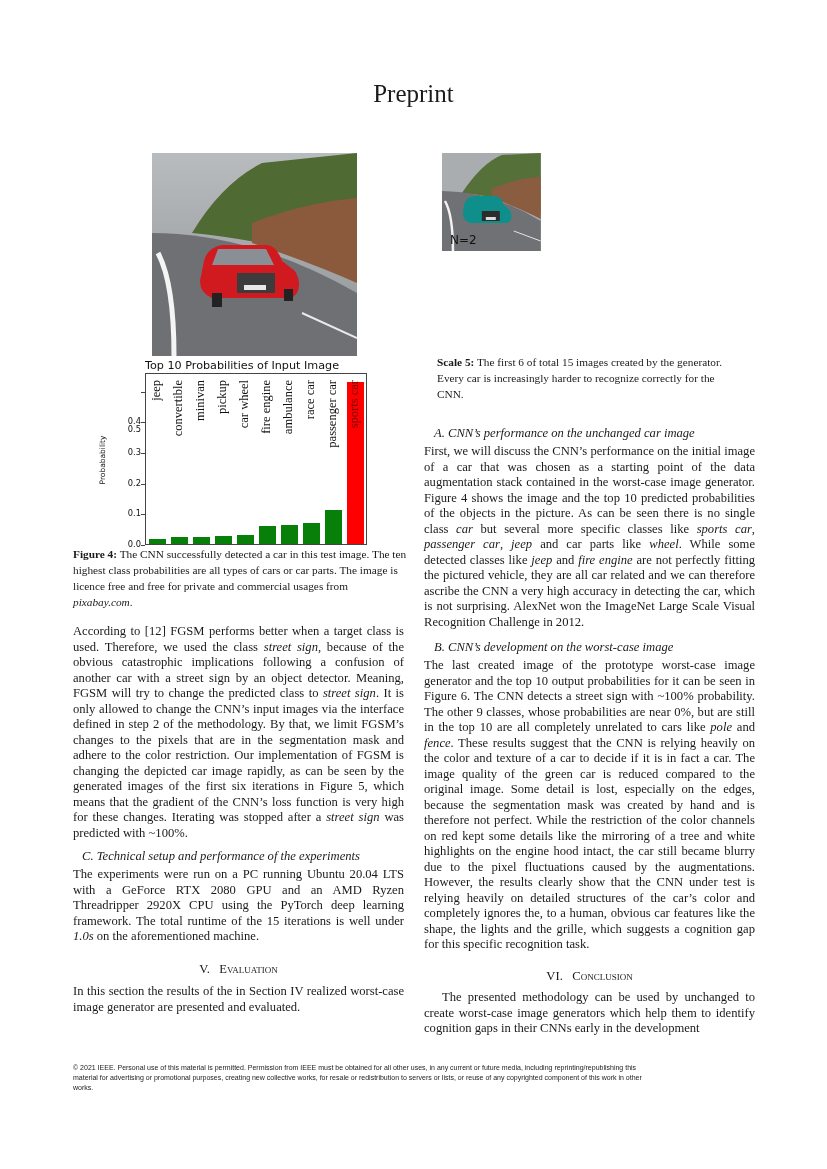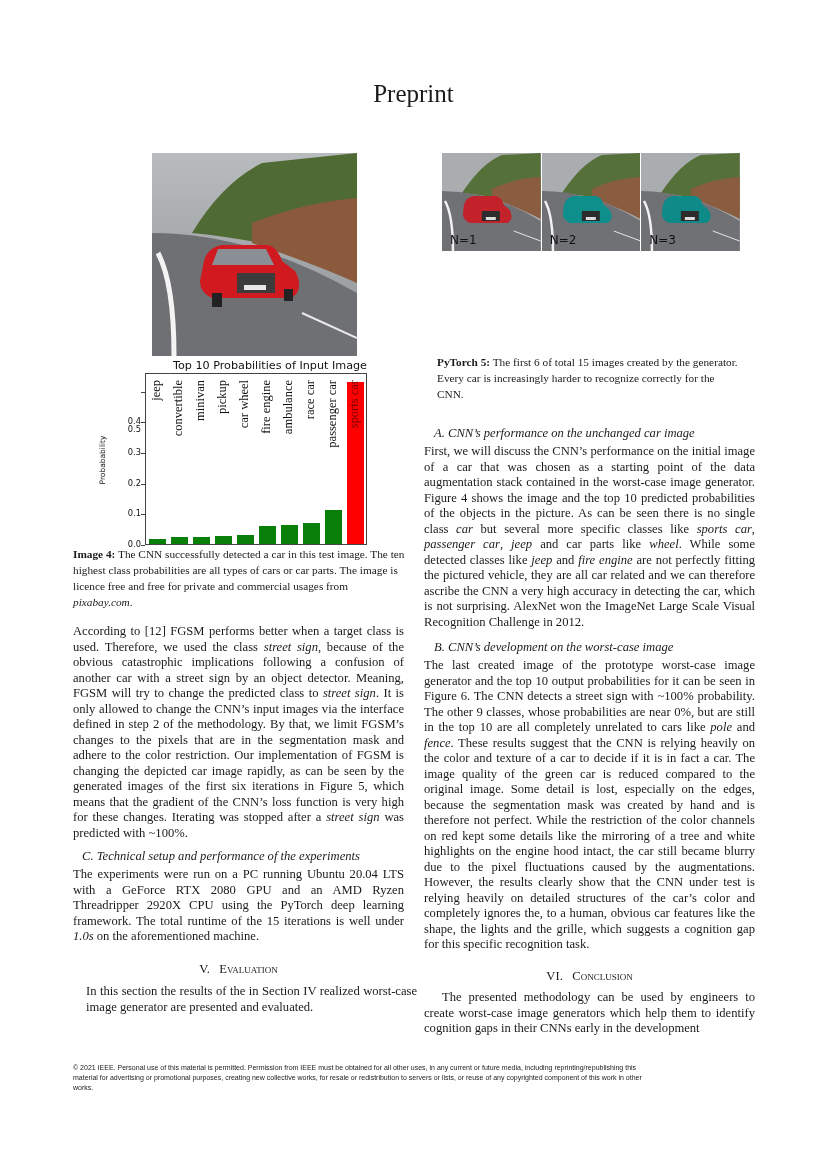--- a/index.html
+++ b/index.html
@@ -6,21 +6,21 @@
   body { width:827px; height:1169px; position:relative; overflow:hidden;
          font-family:"Liberation Serif", "DejaVu Serif", serif; color:#1a1a1a; }
   .abs { position:absolute; }
   .page-title { left:0; width:827px; top:80px; text-align:center; font-size:25px; }
 
   
   .photo { left:152px; top:153px; width:205px; height:203px; overflow:hidden; background:#7d7f82; }
   .photo svg { display:block; }
 
   
-  .chart-title { left:145px; top:359px; width:222px; text-align:right;
+  .chart-title { left:145px; top:359px; width:222px; text-align:left;
                  font-family:"DejaVu Sans", sans-serif; font-size:11.2px; color:#111; }
   .chart-plot { left:145px; top:373px; width:222px; height:172px;
                 border:1px solid #444; box-sizing:border-box; background:#fff; }
   .ytick { font-family:"DejaVu Sans", sans-serif; font-size:8.3px; color:#111; width:26px; text-align:right; left:115px; }
   .ytick-mark { left:141px; width:4px; height:1px; background:#444; }
   .ylabel { left:102px; top:460px; transform:translate(-50%,-50%) rotate(-90deg);
             font-family:"DejaVu Sans", sans-serif; font-size:7.5px; color:#111; white-space:nowrap; }
   .bar { position:absolute; bottom:0; width:17px; }
   .bar-label { position:absolute; top:6px; writing-mode:vertical-rl; transform:rotate(180deg);
                font-family:"Liberation Serif", serif; font-size:12.5px; color:#111; white-space:nowrap; }
@@ -102,90 +102,68 @@
     <div class="bar-label" style="left: 135px;">ambulance</div>
     <div class="bar" style="left: 156.5px; height: 20.8288px; background: rgb(8, 127, 8);"></div>
     <div class="bar-label" style="left: 157px;">race car</div>
     <div class="bar" style="left: 178.5px; height: 33.6937px; background: rgb(8, 127, 8);"></div>
     <div class="bar-label" style="left: 179px;">passenger car</div>
     <div class="bar" style="left: 200.5px; height: 162.342px; background: rgb(255, 0, 0);"></div>
     <div class="bar-label" style="left: 201px; color: rgb(122, 0, 0);">sports car</div>
   </div>
 
 <div class="abs caption" style="left:73px; top:546px; width:335px;">
-  <b>Image 4:</b><span> The CNN successfully detected a car in this test image. The ten highest class probabilities are all types of cars or car parts. The image is licence free and free for private and commercial usages from </span><i>pixabay.com</i><span>.</span>
+  <b>Figure 4:</b><span> The CNN successfully detected a car in this test image. The ten highest class probabilities are all types of cars or car parts. The image is licence free and free for private and commercial usages from </span><i>pixabay.com</i><span>.</span>
 </div>
 
 <div class="abs body-text" style="left:73px; top:624px; width:331px;">
   <span>According to [12] FGSM performs better when a target class is used. Therefore, we used the class </span><i>street sign</i><span>, because of the obvious catastrophic implications following a confusion of another car with a street sign by an object detector. Meaning, FGSM will try to change the predicted class to </span><i>street sign</i><span>. It is only allowed to change the CNN’s input images via the interface defined in step 2 of the methodology. By that, we limit FGSM’s changes to the pixels that are in the segmentation mask and adhere to the color restriction. Our implementation of FGSM is changing the depicted car image rapidly, as can be seen by the generated images of the first six iterations in Figure 5, which means that the gradient of the CNN’s loss function is very high for these changes. Iterating was stopped after a </span><i>street sign</i><span> was predicted with ~100%.</span>
 </div>
 
 <div class="abs subhead" style="left:82px; top:849px; width:330px;">C.   Technical setup and performance of the experiments</div>
 
 <div class="abs body-text" style="left:73px; top:867px; width:331px;">
   <span>The experiments were run on a PC running Ubuntu 20.04 LTS with a GeForce RTX 2080 GPU and an AMD Ryzen Threadripper 2920X CPU using the PyTorch deep learning framework. The total runtime of the 15 iterations is well under </span><i>1.0s</i><span> on the aforementioned machine.</span>
 </div>
 
 <div class="abs section-head" style="left:73px; top:962px; width:331px;">
   <span>V.</span>&nbsp;&nbsp;&nbsp;<span class="sc">Evaluation</span>
 </div>
 
-<div class="abs body-text" style="left:73px; top:984px; width:331px;margin-left:13px;">In this section the results of the in Section IV realized worst-case image generator are presented and evaluated.</div>
+<div class="abs body-text" style="left:73px; top:984px; width:331px;">In this section the results of the in Section IV realized worst-case image generator are presented and evaluated.</div>
 
 <div class="abs grid5" id="grid5">
-    <div class="cell"><svg width="100%" height="100%" viewBox="0 0 99 98" preserveAspectRatio="none">
-        <rect width="99" height="98" fill="#a9adb0"></rect>
-        <path d="M20 40 Q40 10 60 2 L99 0 L99 60 Q70 45 20 40 Z" fill="#56703a"></path>
-        <path d="M50 36 Q75 25 99 24 L99 66 Q80 56 50 45 Z" fill="#8b5d40"></path>
-        <path d="M0 38 Q50 38 99 68 L99 98 L0 98 Z" fill="#707174"></path>
-        <path d="M3 48 Q11 62 11 98" stroke="#f2f2f2" stroke-width="2.5" fill="none"></path>
-        <path d="M72 78 L99 88" stroke="#e6e6e6" stroke-width="1" fill="none"></path>
-        <path d="M22 52 Q24 44 32 43 L54 43 Q60 44 62 52 L68 57 Q71 63 69 67 L66 70 L28 70 Q21 67 21 61 Z" fill="#c4222a"></path>
-        <rect x="40" y="58" width="18" height="10" fill="#2c2c2c"></rect>
-        <rect x="44" y="64" width="10" height="3" fill="#ddd"></rect>
-      </svg><div class="nlabel">N=1</div></div>
     <div class="cell"><svg width="100%" height="100%" viewBox="0 0 99 98" preserveAspectRatio="none">
         <rect width="99" height="98" fill="#a9adb0"></rect>
         <path d="M20 40 Q40 10 60 2 L99 0 L99 60 Q70 45 20 40 Z" fill="#56703a"></path>
         <path d="M50 36 Q75 25 99 24 L99 66 Q80 56 50 45 Z" fill="#8b5d40"></path>
         <path d="M0 38 Q50 38 99 68 L99 98 L0 98 Z" fill="#707174"></path>
         <path d="M3 48 Q11 62 11 98" stroke="#f2f2f2" stroke-width="2.5" fill="none"></path>
         <path d="M72 78 L99 88" stroke="#e6e6e6" stroke-width="1" fill="none"></path>
         <path d="M22 52 Q24 44 32 43 L54 43 Q60 44 62 52 L68 57 Q71 63 69 67 L66 70 L28 70 Q21 67 21 61 Z" fill="#0f8f8c"></path>
         <rect x="40" y="58" width="18" height="10" fill="#2c2c2c"></rect>
         <rect x="44" y="64" width="10" height="3" fill="#ddd"></rect>
       </svg><div class="nlabel">N=2</div></div>
-    <div class="cell"><svg width="100%" height="100%" viewBox="0 0 99 98" preserveAspectRatio="none">
-        <rect width="99" height="98" fill="#a9adb0"></rect>
-        <path d="M20 40 Q40 10 60 2 L99 0 L99 60 Q70 45 20 40 Z" fill="#56703a"></path>
-        <path d="M50 36 Q75 25 99 24 L99 66 Q80 56 50 45 Z" fill="#8b5d40"></path>
-        <path d="M0 38 Q50 38 99 68 L99 98 L0 98 Z" fill="#707174"></path>
-        <path d="M3 48 Q11 62 11 98" stroke="#f2f2f2" stroke-width="2.5" fill="none"></path>
-        <path d="M72 78 L99 88" stroke="#e6e6e6" stroke-width="1" fill="none"></path>
-        <path d="M22 52 Q24 44 32 43 L54 43 Q60 44 62 52 L68 57 Q71 63 69 67 L66 70 L28 70 Q21 67 21 61 Z" fill="#0e8b89"></path>
-        <rect x="40" y="58" width="18" height="10" fill="#2c2c2c"></rect>
-        <rect x="44" y="64" width="10" height="3" fill="#ddd"></rect>
-      </svg><div class="nlabel">N=3</div></div>
   </div>
 
 <div class="abs caption" style="left:437px; top:354px; width:305px;">
-  <b>PyTorch 5:</b><span> The first 6 of total 15 images created by the generator. Every car is increasingly harder to recognize correctly for the CNN.</span>
+  <b>Scale 5:</b><span> The first 6 of total 15 images created by the generator. Every car is increasingly harder to recognize correctly for the CNN.</span>
 </div>
 
 <div class="abs subhead" style="left:434px; top:426px; width:330px;">A.   CNN’s performance on the unchanged car image</div>
 
 <div class="abs body-text" style="left:424px; top:444px; width:331px;">
   <span>First, we will discuss the CNN’s performance on the initial image of a car that was chosen as a starting point of the data augmentation stack contained in the worst-case image generator. Figure 4 shows the image and the top 10 predicted probabilities of the objects in the picture. As can be seen there is no single class </span><i>car</i><span> but several more specific classes like </span><i>sports car</i><span>, </span><i>passenger car</i><span>, </span><i>jeep</i><span> and car parts like </span><i>wheel</i><span>. While some detected classes like </span><i>jeep</i><span> and </span><i>fire engine</i><span> are not perfectly fitting the pictured vehicle, they are all car related and we can therefore ascribe the CNN a very high accuracy in detecting the car, which is not surprising. AlexNet won the ImageNet Large Scale Visual Recognition Challenge in 2012.</span>
 </div>
 
 <div class="abs subhead" style="left:434px; top:640px; width:330px;">B.   CNN’s development on the worst-case image</div>
 
 <div class="abs body-text" style="left:424px; top:658px; width:331px;">
   <span>The last created image of the prototype worst-case image generator and the top 10 output probabilities for it can be seen in Figure 6. The CNN detects a street sign with ~100% probability. The other 9 classes, whose probabilities are near 0%, but are still in the top 10 are all completely unrelated to cars like </span><i>pole</i><span> and </span><i>fence</i><span>. These results suggest that the CNN is relying heavily on the color and texture of a car to decide if it is in fact a car. The image quality of the green car is reduced compared to the original image. Some detail is lost, especially on the edges, because the segmentation mask was created by hand and is therefore not perfect. While the restriction of the color channels on red kept some details like the mirroring of a tree and white highlights on the engine hood intact, the car still became blurry due to the pixel fluctuations caused by the augmentations. However, the results clearly show that the CNN under test is relying heavily on detailed structures of the car’s color and completely ignores the, to a human, obvious car features like the shape, the lights and the grille, which suggests a cognition gap for this specific recognition task.</span>
 </div>
 
 <div class="abs section-head" style="left:424px; top:969px; width:331px;">
   <span>VI.</span>&nbsp;&nbsp;&nbsp;<span class="sc">Conclusion</span>
 </div>
 
-<div class="abs body-text" style="left:424px; top:990px; width:331px; text-indent:18px;">The presented methodology can be used by engineers to create worst-case image generators which help them to identify cognition gaps in their CNNs early in the development</div>
+<div class="abs body-text" style="left:424px; top:990px; width:331px; text-indent:18px;">The presented methodology can be used by unchanged to create worst-case image generators which help them to identify cognition gaps in their CNNs early in the development</div>
 
 <div class="abs footer">© 2021 IEEE. Personal use of this material is permitted. Permission from IEEE must be obtained for all other uses, in any current or future media, including reprinting/republishing this material for advertising or promotional purposes, creating new collective works, for resale or redistribution to servers or lists, or reuse of any copyrighted component of this work in other works.</div>
 
 </body></html>

